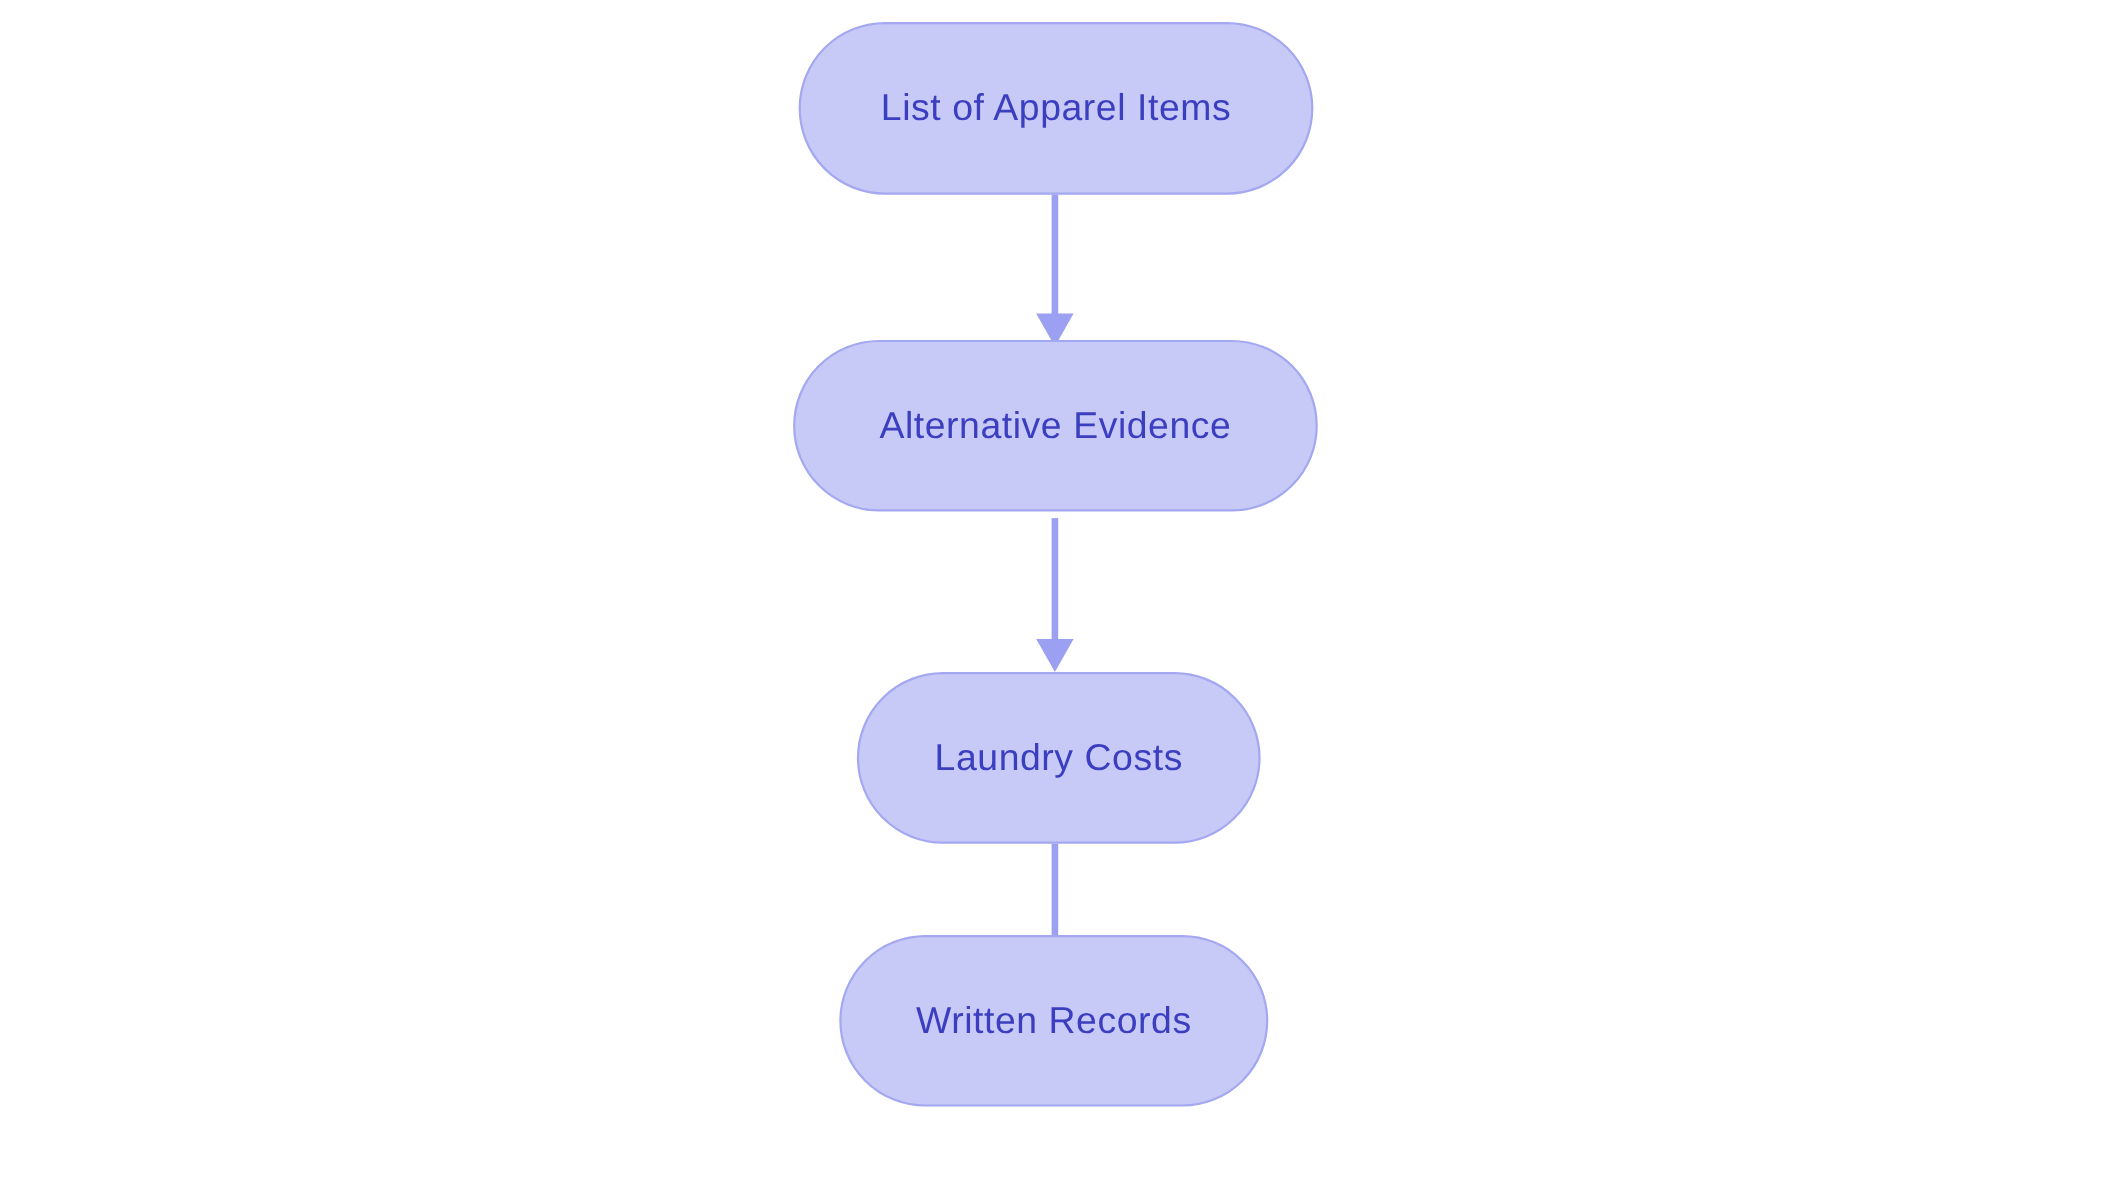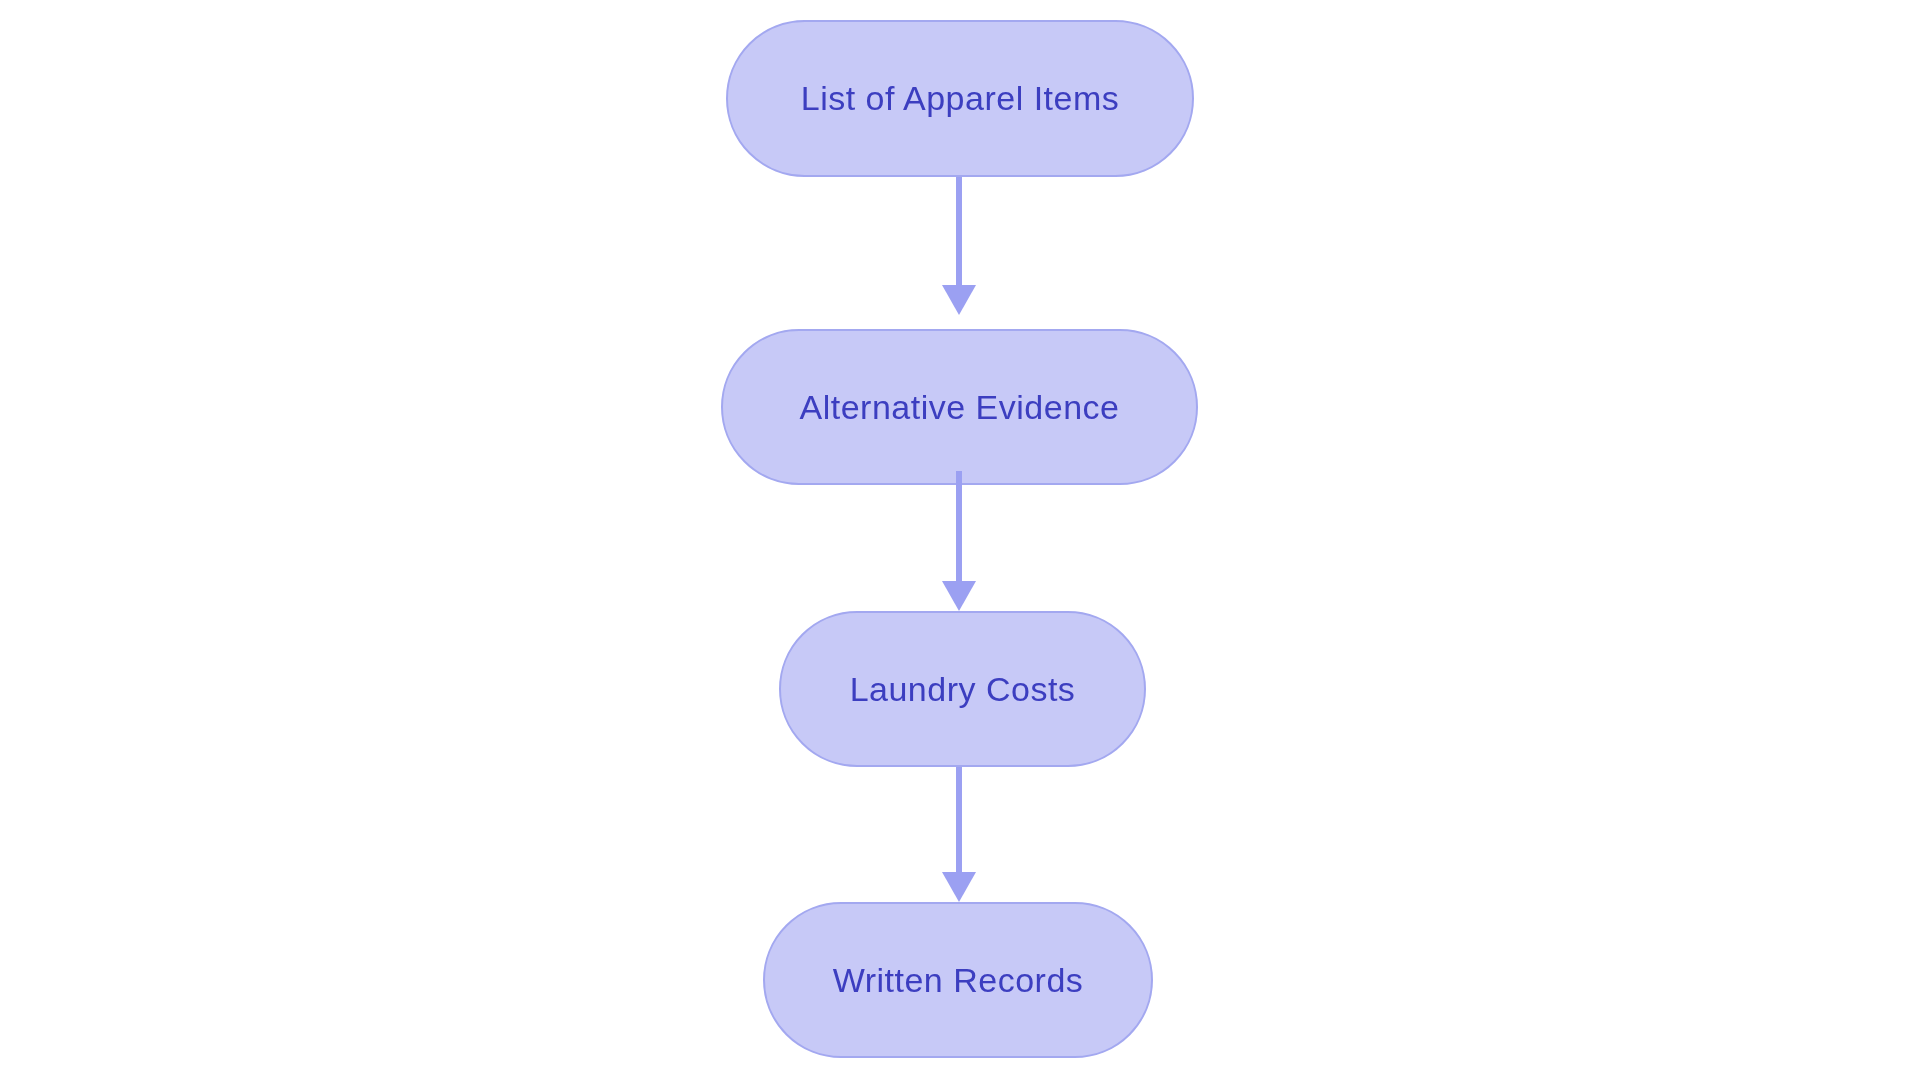--- a/index.html
+++ b/index.html
@@ -32,23 +32,23 @@
     background: var(--node-fill);
     border: 2px solid var(--node-border);
     border-radius: 80px;
     color: var(--node-text);
     font-size: 34px;
     font-weight: 400;
     letter-spacing: 0.5px;
     white-space: nowrap;
   }
   .node-1 { left: 726px; top: 20px;  width: 468px; height: 157px; }
-  .node-2 { left: 721px; top: 329px; width: 477px; height: 156px; justify-content: center; }
+  .node-2 { left: 721px; top: 309px; width: 477px; height: 156px; justify-content: center; }
   .node-3 { left: 779px; top: 611px; width: 367px; height: 156px; text-align: center; }
-  .node-4 { left: 763px; top: 902px; width: 390px; height: 156px; }
+  .node-4 { left: 763px; top: 850px; width: 390px; height: 156px; }
 
   .edge {
     position: absolute;
     left: 942px;            
     width: 34px;
   }
   .edge-1 { top: 177px; height: 138px; }
   .edge-2 { top: 471px; height: 140px; }
   .edge-3 { top: 767px; height: 135px; }
   .edge .line {

